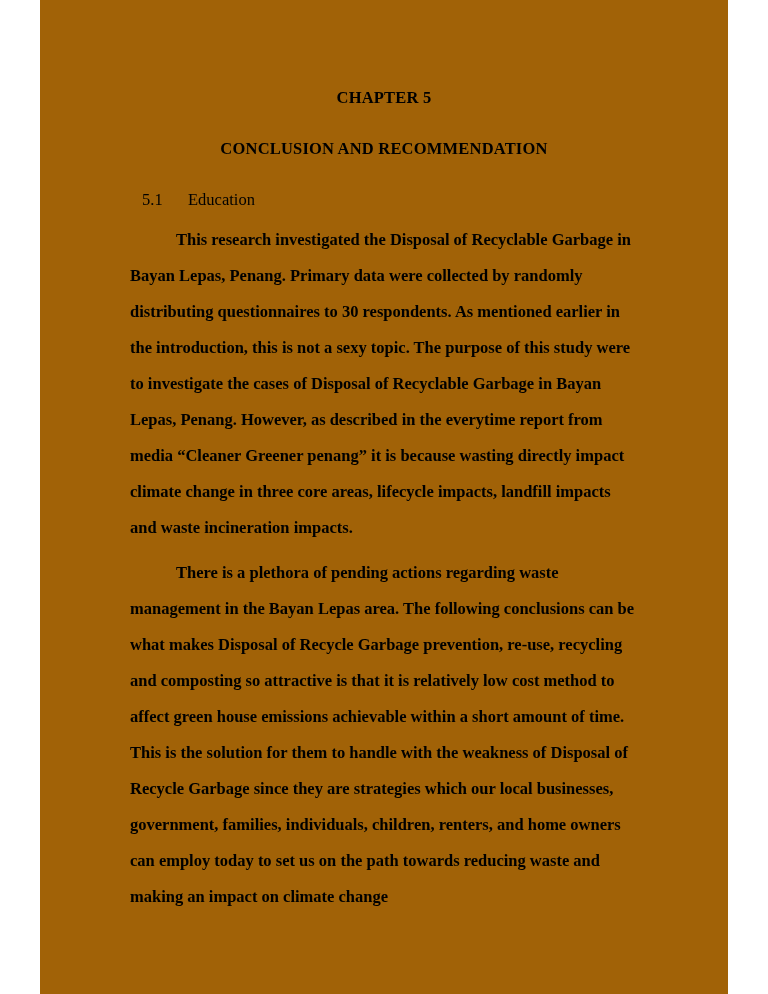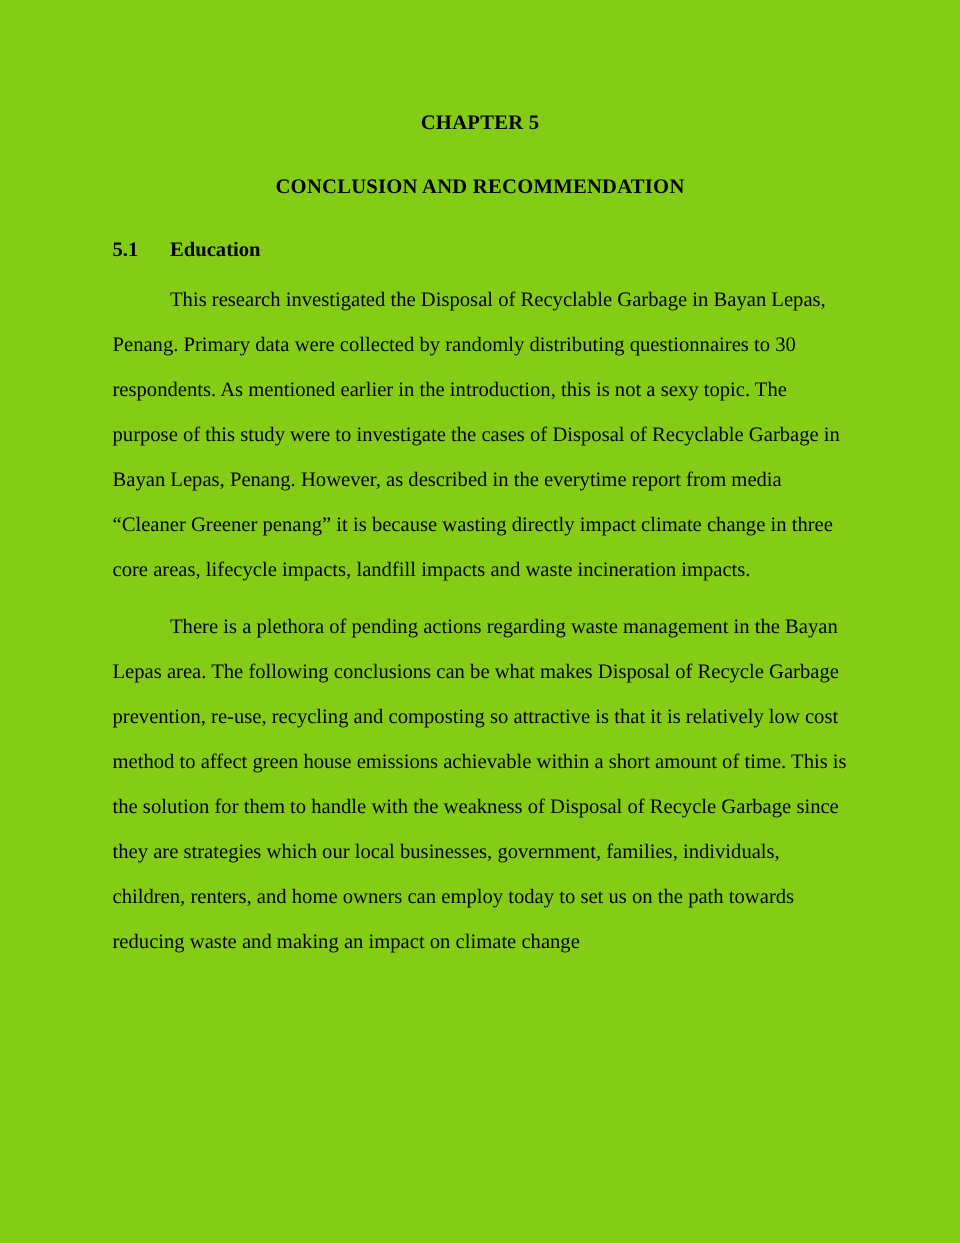--- a/index.html
+++ b/index.html
@@ -2,55 +2,56 @@
 <html><head>
 <meta charset="utf-8">
 <style>
   html, body {
     margin: 0;
     padding: 0;
     background: #ffffff;
   }
   .page {
     position: relative;
-    width: 768px;
+    width: 688px;
     height: 994px;
     margin: 0 auto;
-    background: #84cc16;
+    background: #a16207;
     box-sizing: border-box;
     padding: 88px 90px 89px 90px;
     font-family: "Liberation Serif", "DejaVu Serif", serif;
     color: #000000;
     font-size: 16.5px;
     overflow: hidden;
   }
   .heading {
     text-align: center;
     font-weight: bold;
     font-size: 16.5px;
     margin: 0 0 31px 0;
     letter-spacing: 0.2px;
   }
   .section-heading {
     display: flex;
-    font-weight: bold;
-    margin: 0 0 12px 0;
+    font-weight: normal;
+    margin: 0 0 12px 12px;
   }
   .section-number {
     width: 46px;
     flex: 0 0 auto;
   }
   .section-title {
     flex: 1 1 auto;
   }
   .body-paragraph {
     margin: 0 0 9px 0;
     line-height: 36px;
     text-indent: 46px;
     text-align: left;
+    font-weight: bold;
   }
 </style>
 </head>
 <body>
 
 <div class="page">
 
   <h1 class="heading">CHAPTER 5</h1>
 
   <h2 class="heading">CONCLUSION AND RECOMMENDATION</h2>

